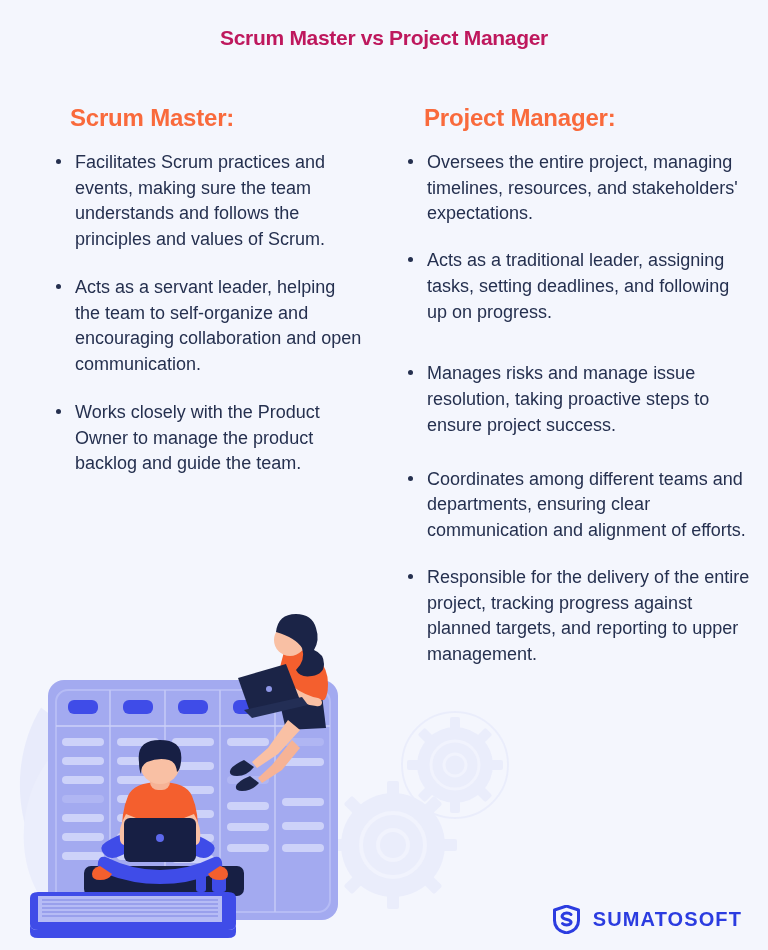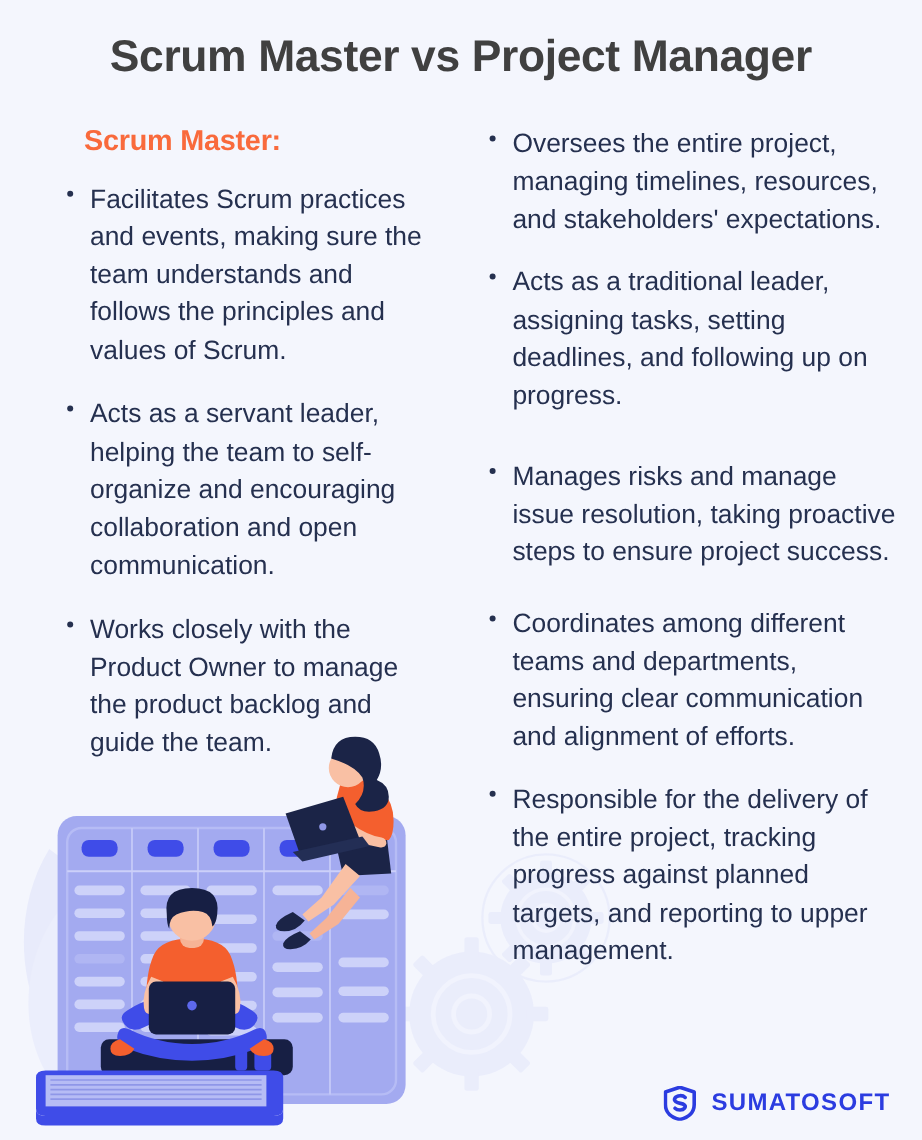--- a/index.html
+++ b/index.html
@@ -20,24 +20,24 @@
   .bg-layer{
     position:absolute; inset:0;
     pointer-events:none;
     z-index:0;
   }
   
   .title{
     position:absolute;
     top:26px; left:0; right:0;
     text-align:center;
-    font-size:37px;
+    font-size:21px;
     font-weight:bold;
     letter-spacing:-0.3px;
-    color:#404040;
+    color:#be185d;
     z-index:5;
   }
   
   .columns{
     position:absolute;
     top:104px; left:0; right:0;
     display:flex;
     z-index:5;
   }
   .col{ width:384px; padding:0 22px 0 52px; }
@@ -47,21 +47,21 @@
     font-weight:bold;
     color:#f96a3c;
     margin:0 0 18px 18px;
     letter-spacing:-0.2px;
   }
   .col.right .col-head{ margin-left:20px; }
   ul.bullets{ list-style:none; }
   ul.bullets li{
     position:relative;
     padding-left:23px;
-    font-size:22px;
+    font-size:18px;
     line-height:1.43;
     color:#25304f;
     margin-bottom:21px;
   }
   .col.left ul.bullets li{ margin-bottom:22px; }
   ul.bullets li::before{
     content:"";
     position:absolute;
     left:4px; top:9px;
     width:5px; height:5px;
@@ -152,20 +152,21 @@
     <div class="col left">
       <h2 class="col-head">Scrum Master:</h2>
       <ul class="bullets">
         <li>Facilitates Scrum practices and events, making sure the team understands and follows the principles and values of Scrum.</li>
         <li>Acts as a servant leader, helping the team to self-organize and encouraging collaboration and open communication.</li>
         <li>Works closely with the Product Owner to manage the product backlog and guide the team.</li>
       </ul>
     </div>
 
     <div class="col right">
+      <h2 class="col-head">Project Manager:</h2>
       <ul class="bullets">
         <li>Oversees the entire project, managing timelines, resources, and stakeholders' expectations.</li>
         <li>Acts as a traditional leader, assigning tasks, setting deadlines, and following up on progress.</li>
         <li>Manages risks and manage issue resolution, taking proactive steps to ensure project success.</li>
         <li>Coordinates among different teams and departments, ensuring clear communication and alignment of efforts.</li>
         <li>Responsible for the delivery of the entire project, tracking progress against planned targets, and reporting to upper management.</li>
       </ul>
     </div>
   </div>
 

